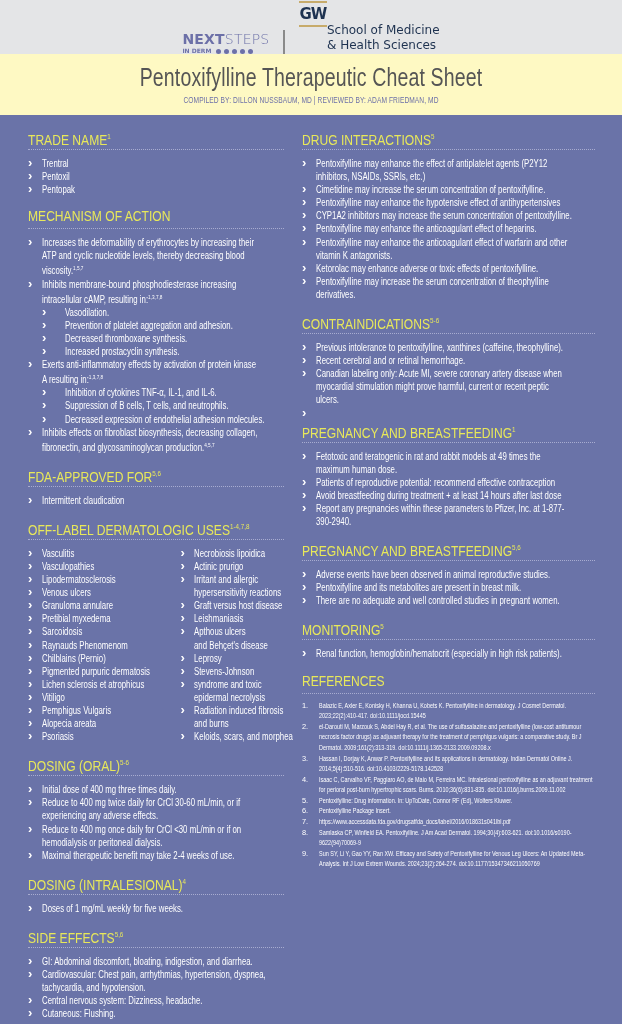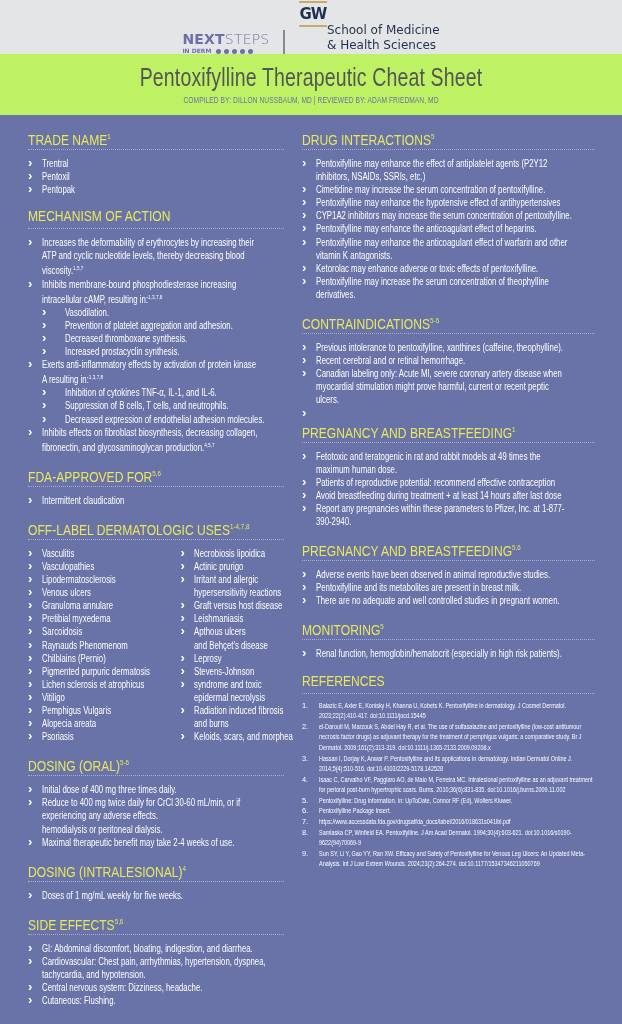--- a/index.html
+++ b/index.html
@@ -15,21 +15,21 @@
     .ns-bottom .t { font-size: 6px; font-weight: bold; color: #6c70a8; margin-right: 2px; font-family: "DejaVu Sans", sans-serif; }
     .dot { width: 5px; height: 5px; border-radius: 50%; background: #6c70a8; display: inline-block; }
     .divider { width: 1.5px; height: 24px; background: #8a8a8a; }
     .gw-logo { display: flex; align-items: center; gap: 0; }
     .gw-mark { position: relative; width: 28px; height: 26px; display: flex; align-items: center; justify-content: center; font-family: "DejaVu Sans", sans-serif; font-size: 15px; font-weight: bold; color: #1e3250; letter-spacing: -1px; }
     .gw-mark::before, .gw-mark::after { content: ""; position: absolute; left: 0; right: 0; height: 2px; background: #c7ab6b; }
     .gw-mark::before { top: 0; }
     .gw-mark::after { bottom: 0; }
     .gw-text { font-family: "DejaVu Sans", sans-serif; font-size: 12px; color: #1e3250; line-height: 1.3; margin-top: 48px; }
 
-    .title-area { height: 61px; background: #bef264; text-align: center; padding-top: 8px; }
+    .title-area { height: 61px; background: #fef9c3; text-align: center; padding-top: 8px; }
     .title { font-family: "Liberation Sans Narrow", "Liberation Sans", sans-serif; font-size: 25px; color: #555; font-weight: normal; transform: scaleX(0.78); letter-spacing: 0.2px; line-height: 30px; white-space: nowrap; }
     .subtitle { font-size: 8.5px; color: #6c70a8; margin-top: 3px; transform: scaleX(0.78); letter-spacing: 0.1px; white-space: nowrap; }
 
     .content { display: flex; padding: 12px 0 0 0; }
     .col { position: relative; }
     .col-left { width: 300px; padding-left: 28px; padding-right: 16px; }
     .col-right { width: 322px; padding-left: 2px; padding-right: 27px; }
 
     .sec-title { font-family: "Liberation Sans", sans-serif; color: #e8e85a; font-size: 15.5px; line-height: 19px; white-space: nowrap; transform-origin: left center; transform: scaleX(0.78); display: inline-block; }
     .sec-title sup { font-size: 8px; vertical-align: 6px; }
@@ -161,20 +161,21 @@
             <li><span class="tx"><span>Keloids, scars, and morphea</span></span></li>
           </ul>
         </div>
       </div>
       <div class="section">
         <div class="sec-head"><span class="sec-title"><span>DOSING (ORAL)</span><sup>5-6</sup></span></div>
         <ul class="list">
           <li><span class="tx"><span>Initial dose of 400 mg three times daily.</span></span></li>
           <li><span class="tx"><span>Reduce to 400 mg twice daily for CrCl 30-60 mL/min, or if</span></span></li>
           <li class="cont"><span class="tx"><span>experiencing any adverse effects.</span></span></li>
+          <li><span class="tx"><span>Reduce to 400 mg once daily for CrCl &lt;30 mL/min or if on</span></span></li>
           <li class="cont"><span class="tx"><span>hemodialysis or peritoneal dialysis.</span></span></li>
           <li><span class="tx"><span>Maximal therapeutic benefit may take 2-4 weeks of use.</span></span></li>
         </ul>
       </div>
       <div class="section">
         <div class="sec-head"><span class="sec-title"><span>DOSING (INTRALESIONAL)</span><sup>4</sup></span></div>
         <ul class="list">
           <li><span class="tx"><span>Doses of 1 mg/mL weekly for five weeks.</span></span></li>
         </ul>
       </div>

